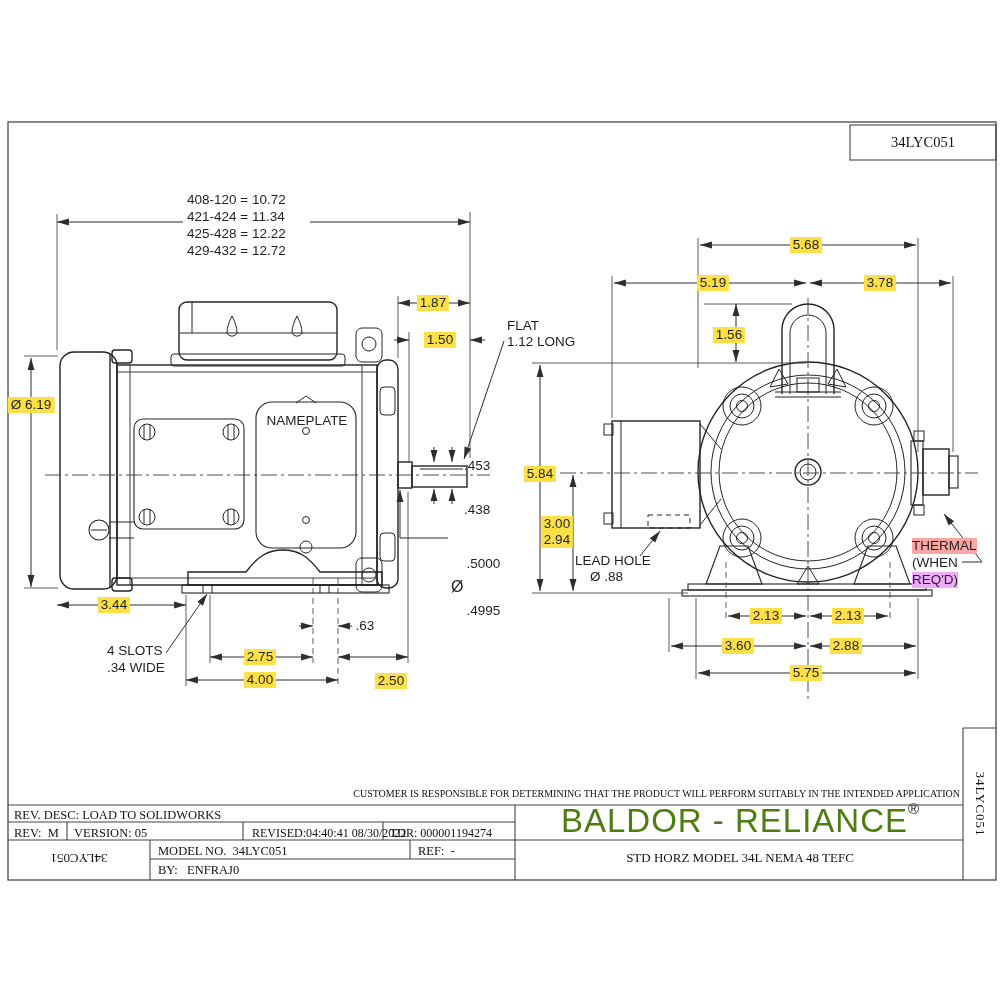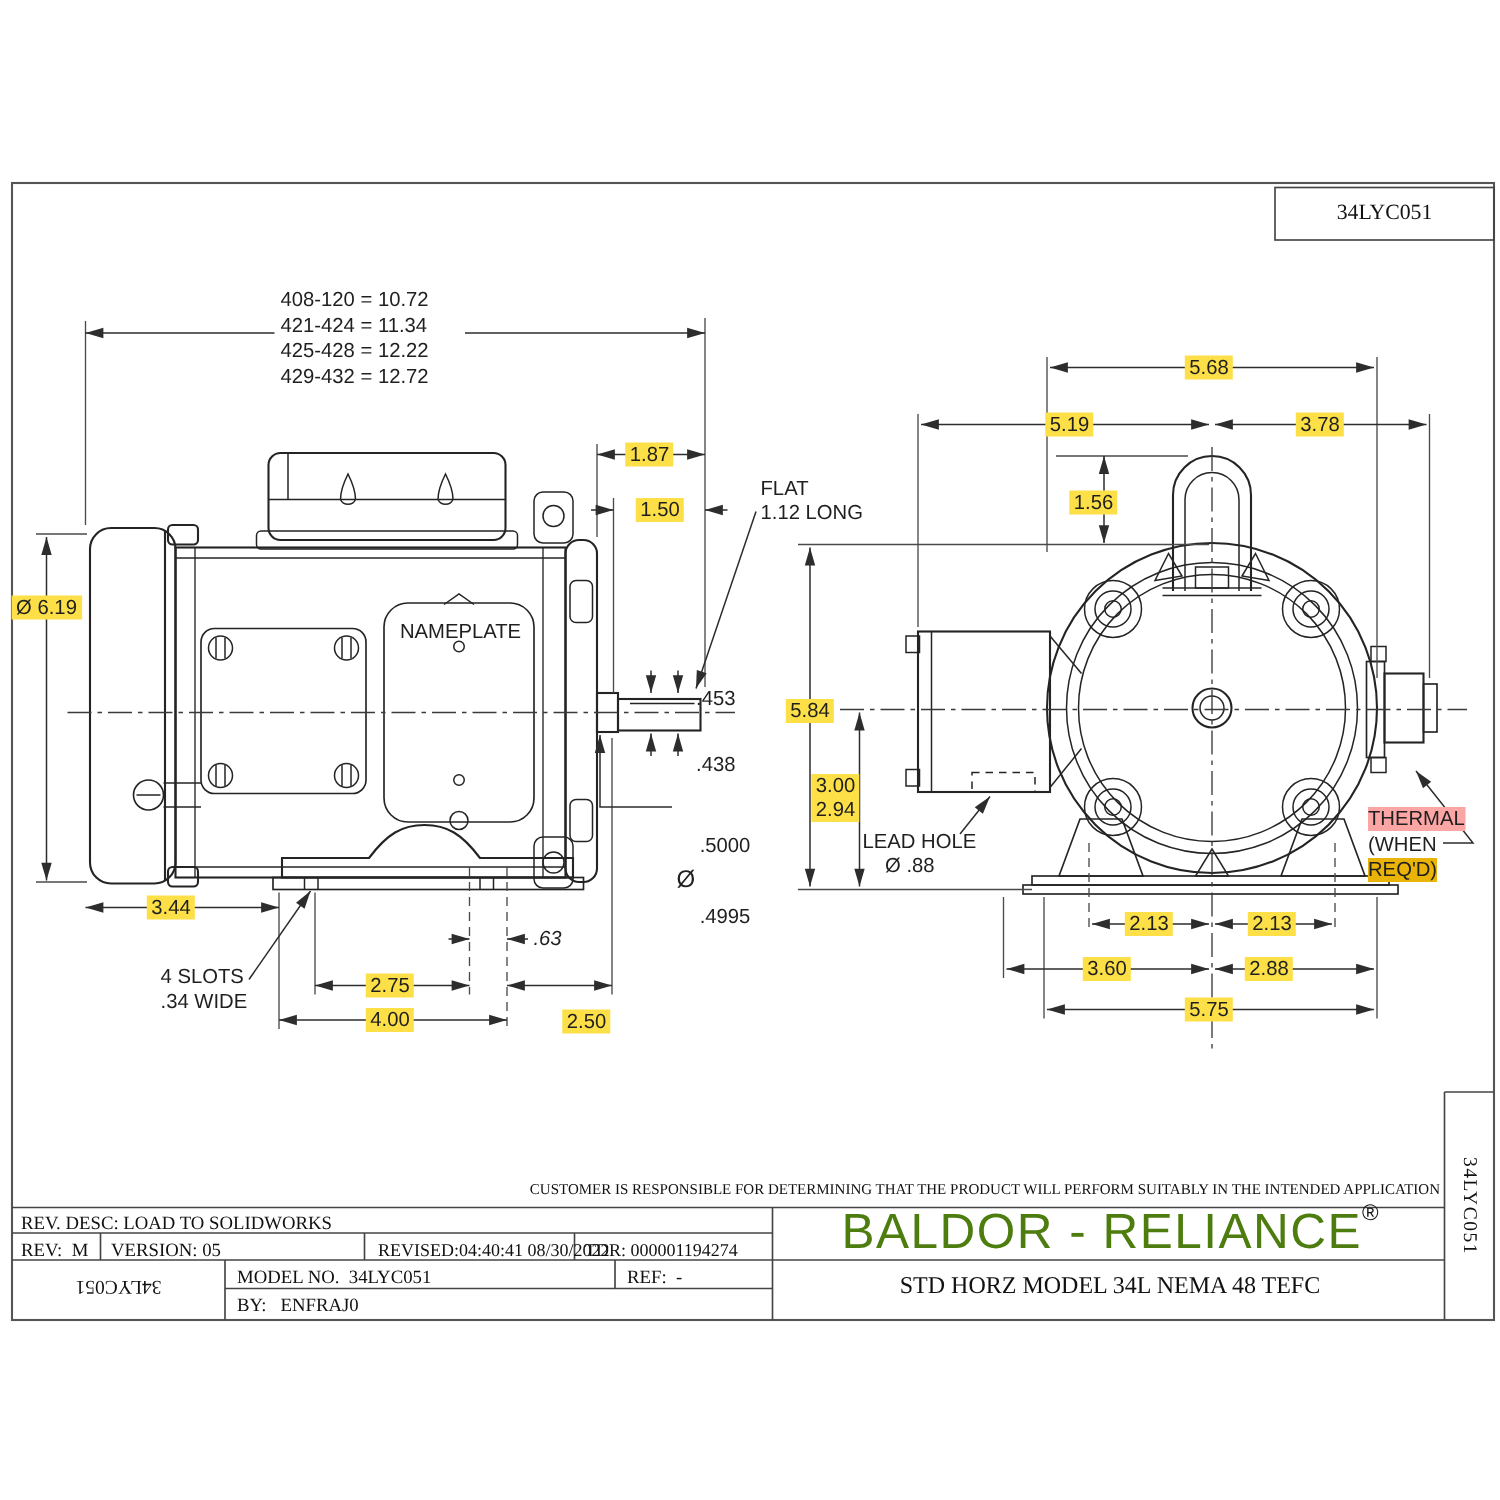--- a/index.html
+++ b/index.html
@@ -260,36 +260,36 @@
 <div class="stack t" style="left:451px;top:524px;">
   <span class="phi">Ø</span>
   <span class="col">
     <div>.5000</div>
     <div>.4995</div>
   </span>
 </div>
 <div class="t c bg" style="left:114px;top:605px;">3.44</div>
 <div class="t" style="left:107px;top:643px;">4 SLOTS</div>
 <div class="t" style="left:107px;top:660px;">.34 WIDE</div>
-<div class="t c" style="left:365px;top:626px;font-style:italic;">.63</div>
+<div class="t c" style="left:365px;top:626px;">.63</div>
 <div class="t c bg" style="left:260px;top:657px;">2.75</div>
 <div class="t c bg" style="left:373px;top:681px;margin-left:18px;">2.50</div>
 <div class="t c bg" style="left:260px;top:680px;">4.00</div>
 
 <div class="t c bg" style="left:806px;top:245px;">5.68</div>
 <div class="t c bg" style="left:713px;top:283px;">5.19</div>
 <div class="t c bg" style="left:880px;top:283px;">3.78</div>
 <div class="t c bg" style="left:729px;top:335px;">1.56</div>
 <div class="t c bg" style="left:540px;top:474px;">5.84</div>
 <div class="t c bg" style="left:557px;top:532px;text-align:center;"><span>3.00</span><br><span>2.94</span></div>
 <div class="t" style="left:575px;top:553px;">LEAD HOLE</div>
 <div class="t" style="left:590px;top:569px;">Ø .88</div>
 <div class="t" style="left:912px;top:538px;background:#fca5a5;">THERMAL</div>
 <div class="t" style="left:912px;top:555px;background:#fff;">(WHEN</div>
-<div class="t" style="left:912px;top:572px;background:#eab308;">REQ'D)</div>
+<div class="t" style="left:912px;top:572px;background:#f0abfc;">REQ'D)</div>
 <div class="t c bg" style="left:766px;top:616px;">2.13</div>
 <div class="t c bg" style="left:848px;top:616px;">2.13</div>
 <div class="t c bg" style="left:738px;top:646px;">3.60</div>
 <div class="t c bg" style="left:846px;top:646px;">2.88</div>
 <div class="t c bg" style="left:806px;top:673px;">5.75</div>
 
 <div class="t ser c" style="left:923px;top:142px;font-size:14.5px;">34LYC051</div>
 <div class="t ser" style="right:40px;left:auto;top:786px;font-size:10px;position:absolute;">CUSTOMER IS RESPONSIBLE FOR DETERMINING THAT THE PRODUCT WILL PERFORM SUITABLY IN THE INTENDED APPLICATION</div>
 <div class="t ser" style="left:14px;top:807px;font-size:12.5px;text-align:right;">REV. DESC: LOAD TO SOLIDWORKS</div>
 <div class="t ser" style="left:14px;top:825px;font-size:12.5px;text-align:center;">REV:  M</div>
@@ -297,16 +297,16 @@
 <div class="t ser" style="left:252px;top:825px;font-size:12px;">REVISED:04:40:41 08/30/2022</div>
 <div class="t ser" style="left:390px;top:825px;font-size:12px;">TDR: 000001194274</div>
 <div class="t ser rot180" style="left:79px;top:858px;font-size:13px;">34LYC051</div>
 <div class="t ser" style="left:158px;top:843px;font-size:12.5px;">MODEL NO.  34LYC051</div>
 <div class="t ser" style="left:418px;top:843px;font-size:12.5px;">REF:  -</div>
 <div class="t ser" style="left:158px;top:862px;font-size:12.5px;">BY:   ENFRAJ0</div>
 <div class="brandwrap">
   <span class="brand">BALDOR - RELIANCE</span>
   <span class="reg">®</span>
 </div>
-<div class="t ser c" style="left:740px;top:858px;font-size:16px;text-align:center;">STD HORZ MODEL 34L NEMA 48 TEFC</div>
+<div class="t ser c" style="left:740px;top:858px;font-size:13px;text-align:center;">STD HORZ MODEL 34L NEMA 48 TEFC</div>
 <div class="t ser rot90" style="left:980px;top:804px;font-size:13px;letter-spacing:1px;">34LYC051</div>
 
 </div>
 
 </body></html>

